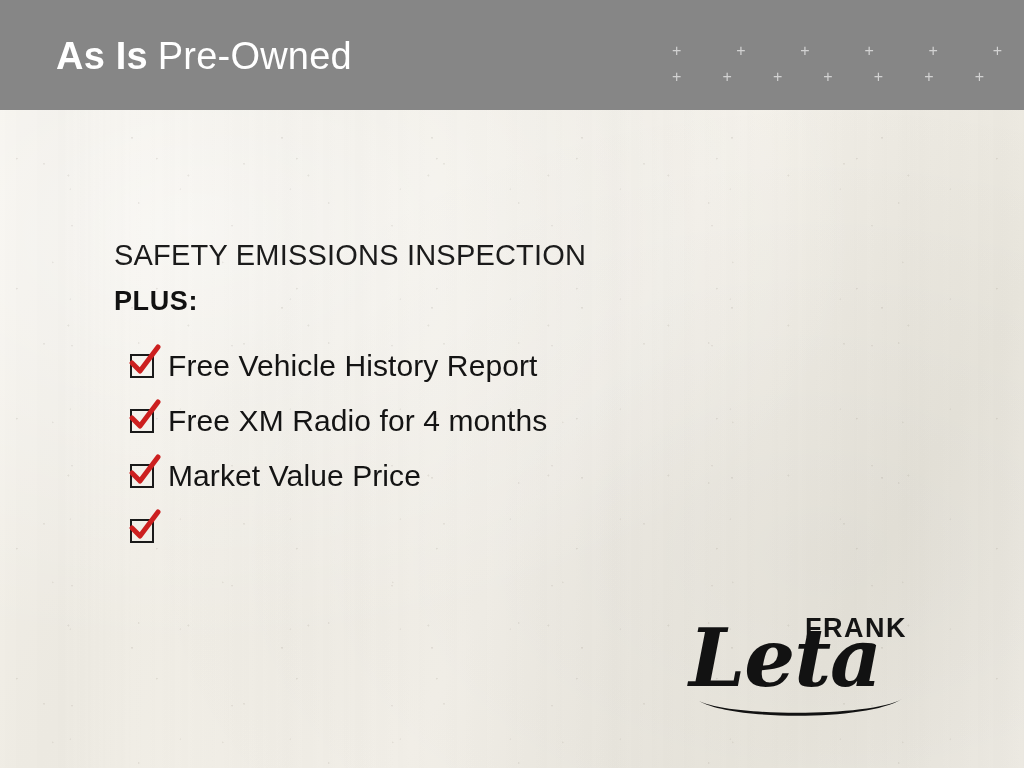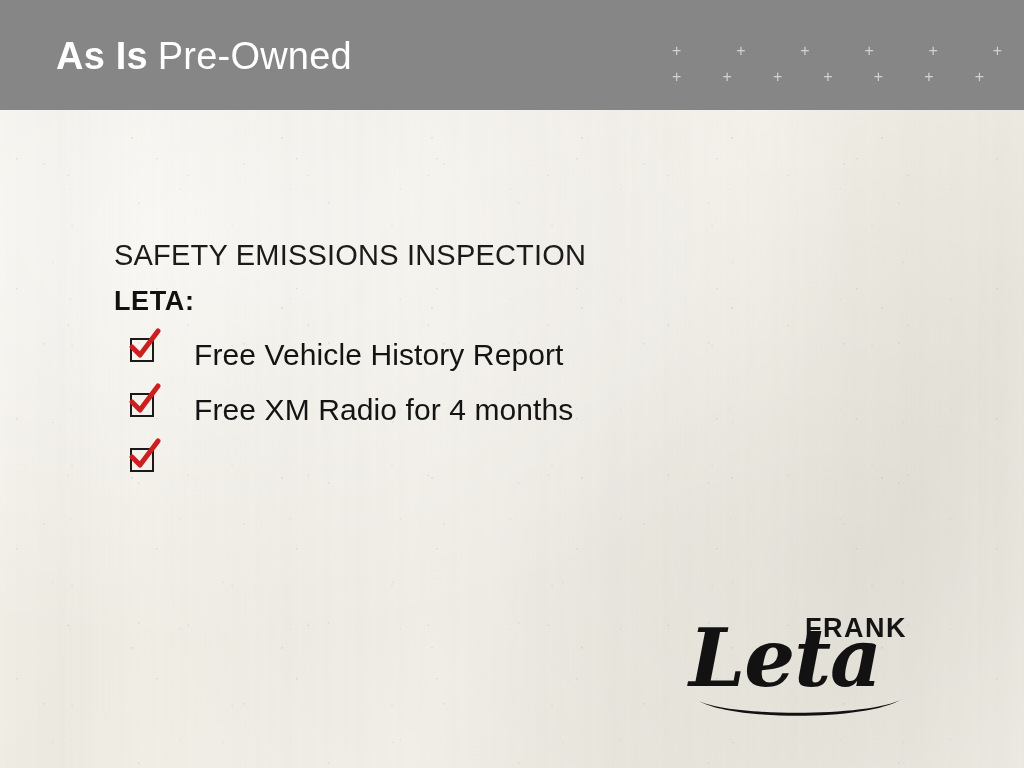--- a/index.html
+++ b/index.html
@@ -155,22 +155,22 @@
 
   #bullet-list {
     position: absolute;
     left: 130px;
     top: 228px;
     width: 700px;
   }
 
   .bullet-row {
     display: flex;
+    align-items: center;
     height: 55px;
-    gap: 26px;
   }
 
   .checkbox {
     position: relative;
     width: 24px;
     height: 24px;
     flex: 0 0 24px;
     border: 2px solid #1a1a1a;
     box-sizing: border-box;
     margin-right: 14px;
@@ -258,21 +258,21 @@
         <span class="plus">+</span>
         <span class="plus">+</span>
       </div>
     </div>
   </div>
 
   <div id="content">
 
     <div id="subhead">SAFETY EMISSIONS INSPECTION</div>
 
-    <div id="plus-label">LETA:</div>
+    <div id="plus-label">PLUS:</div>
 
     <div id="bullet-list">
 
       <div class="bullet-row">
         <span class="checkbox">
           <svg class="tick" viewBox="0 0 34 34">
             <path d="M4 19 L12 27 L30 3" fill="none" stroke="#cc1f1f" stroke-width="5" stroke-linecap="round" stroke-linejoin="round"></path>
           </svg>
         </span>
         <span class="bullet-text">Free Vehicle History Report</span>
@@ -280,20 +280,28 @@
 
       <div class="bullet-row">
         <span class="checkbox">
           <svg class="tick" viewBox="0 0 34 34">
             <path d="M4 19 L12 27 L30 3" fill="none" stroke="#cc1f1f" stroke-width="5" stroke-linecap="round" stroke-linejoin="round"></path>
           </svg>
         </span>
         <span class="bullet-text">Free XM Radio for 4 months</span>
       </div>
 
+      <div class="bullet-row">
+        <span class="checkbox">
+          <svg class="tick" viewBox="0 0 34 34">
+            <path d="M4 19 L12 27 L30 3" fill="none" stroke="#cc1f1f" stroke-width="5" stroke-linecap="round" stroke-linejoin="round"></path>
+          </svg>
+        </span>
+        <span class="bullet-text">Market Value Price</span>
+      </div>
 
       <div class="bullet-row">
         <span class="checkbox">
           <svg class="tick" viewBox="0 0 34 34">
             <path d="M4 19 L12 27 L30 3" fill="none" stroke="#cc1f1f" stroke-width="5" stroke-linecap="round" stroke-linejoin="round"></path>
           </svg>
         </span>
       </div>
 
 

